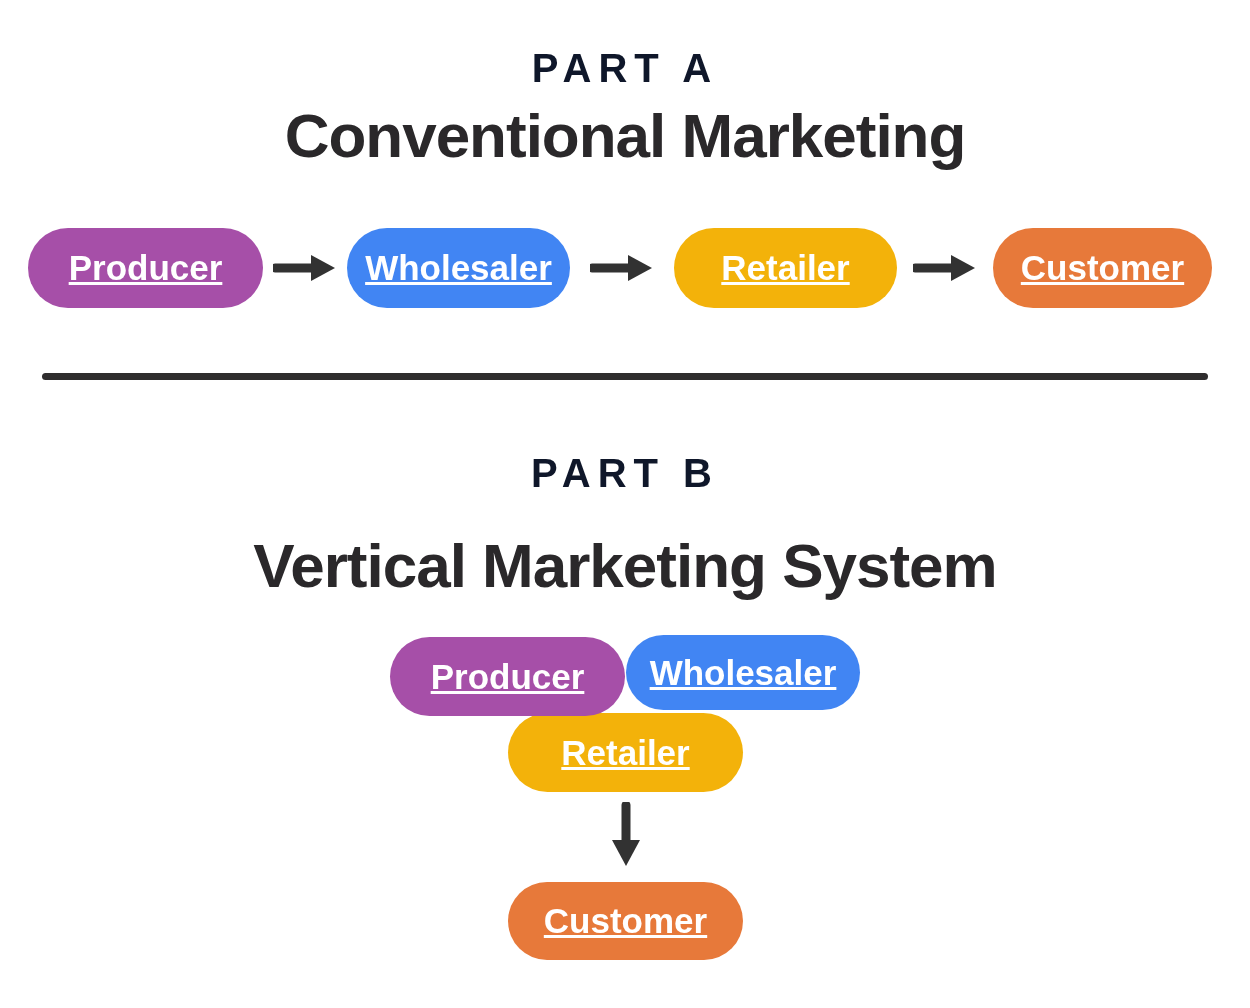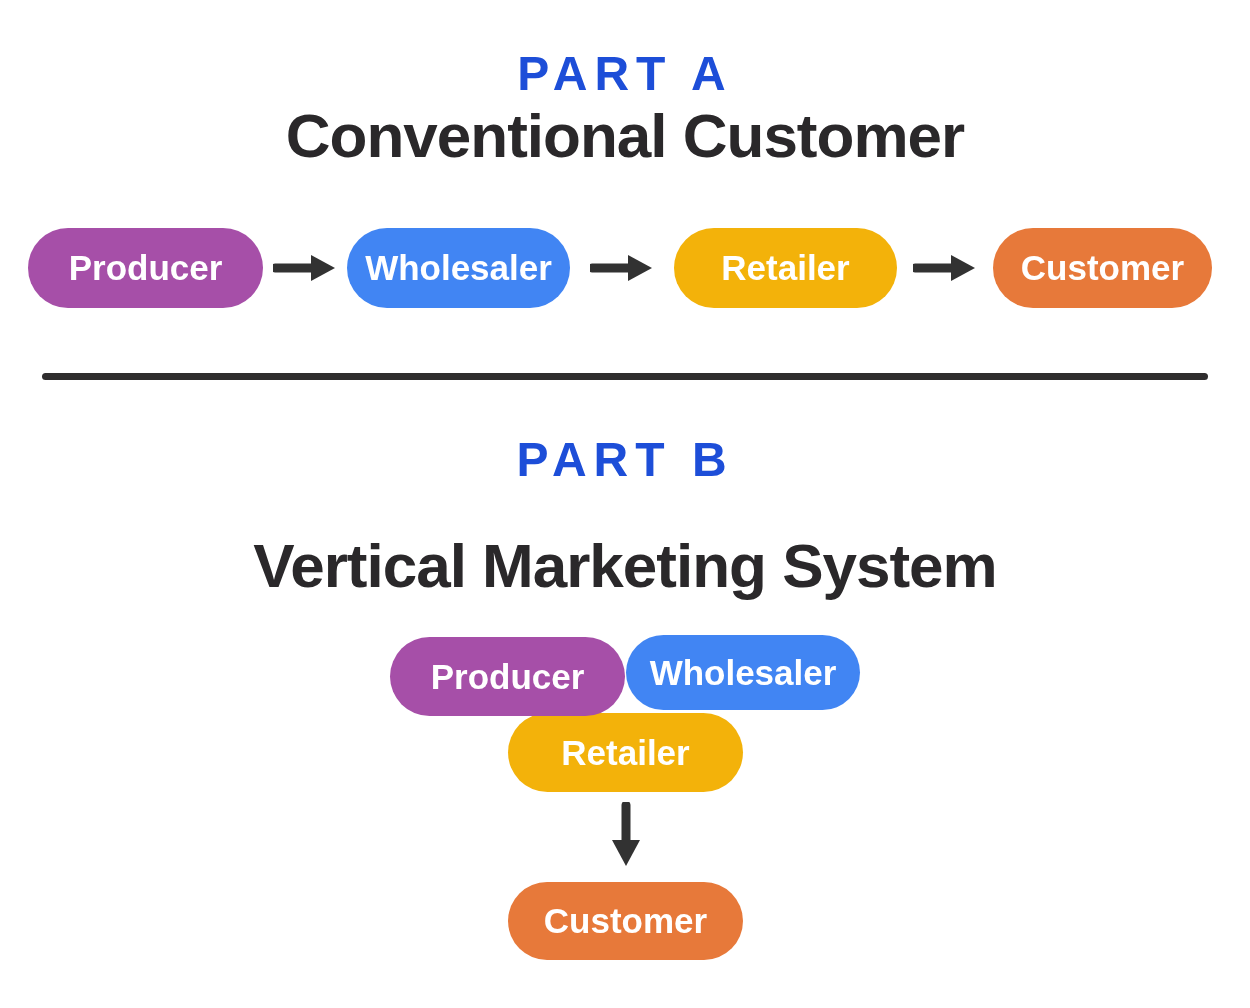--- a/index.html
+++ b/index.html
@@ -10,49 +10,50 @@
   }
   .canvas {
     position: relative;
     width: 1250px; height: 1008px;
     background: #ffffff;
   }
   .kicker {
     position: absolute;
     width: 100%;
     text-align: center;
-    font-size: 48px;
+    font-size: 40px;
     font-weight: 800;
     letter-spacing: 7px;
-    color: #1d4ed8;
+    color: #0f172a;
   }
   .big-title {
     position: absolute;
     width: 100%;
     text-align: center;
     font-size: 62px;
     font-weight: 600;
     letter-spacing: -1px;
     color: #2a282a;
   }
   #part-a-kicker { top: 46px; }
   #part-a-title  { top: 100px; }
-  #part-b-kicker { top: 432px; }
+  #part-b-kicker { top: 451px; }
   #part-b-title  { top: 530px; }
 
   .pill {
     position: absolute;
     display: flex;
     align-items: center;
     justify-content: center;
     color: #ffffff;
     font-size: 35px;
     font-weight: 600;
     border-radius: 999px;
     white-space: nowrap;
+    text-decoration: underline;
   }
   
   .pa-pill { top: 228px; height: 80px; }
   #pa-producer   { left: 28px;  width: 235px; }
   #pa-wholesaler { left: 347px; width: 223px; }
   #pa-retailer   { left: 674px; width: 223px; }
   #pa-customer   { left: 993px; width: 219px; }
 
   .h-arrow {
     position: absolute;
@@ -86,21 +87,21 @@
   }
 </style>
 </head>
 <body>
 
 <div class="canvas">
 
   <section>
     <div class="kicker" id="part-a-kicker">PART A</div>
 
-    <div class="big-title" id="part-a-title">Conventional Customer</div>
+    <div class="big-title" id="part-a-title">Conventional Marketing</div>
 
     <div>
       <div class="pill pa-pill" id="pa-producer" style="background: rgb(166, 79, 168);">Producer</div>
 
       <svg class="h-arrow" id="arrow-1" viewBox="0 0 64 32">
         <line x1="2" y1="16" x2="44" y2="16" stroke="currentColor" stroke-width="9" stroke-linecap="round"></line>
         <polygon points="38,3 62,16 38,29" fill="currentColor"></polygon>
       </svg>
 
       <div class="pill pa-pill" id="pa-wholesaler" style="background: rgb(65, 133, 243);">Wholesaler</div>

